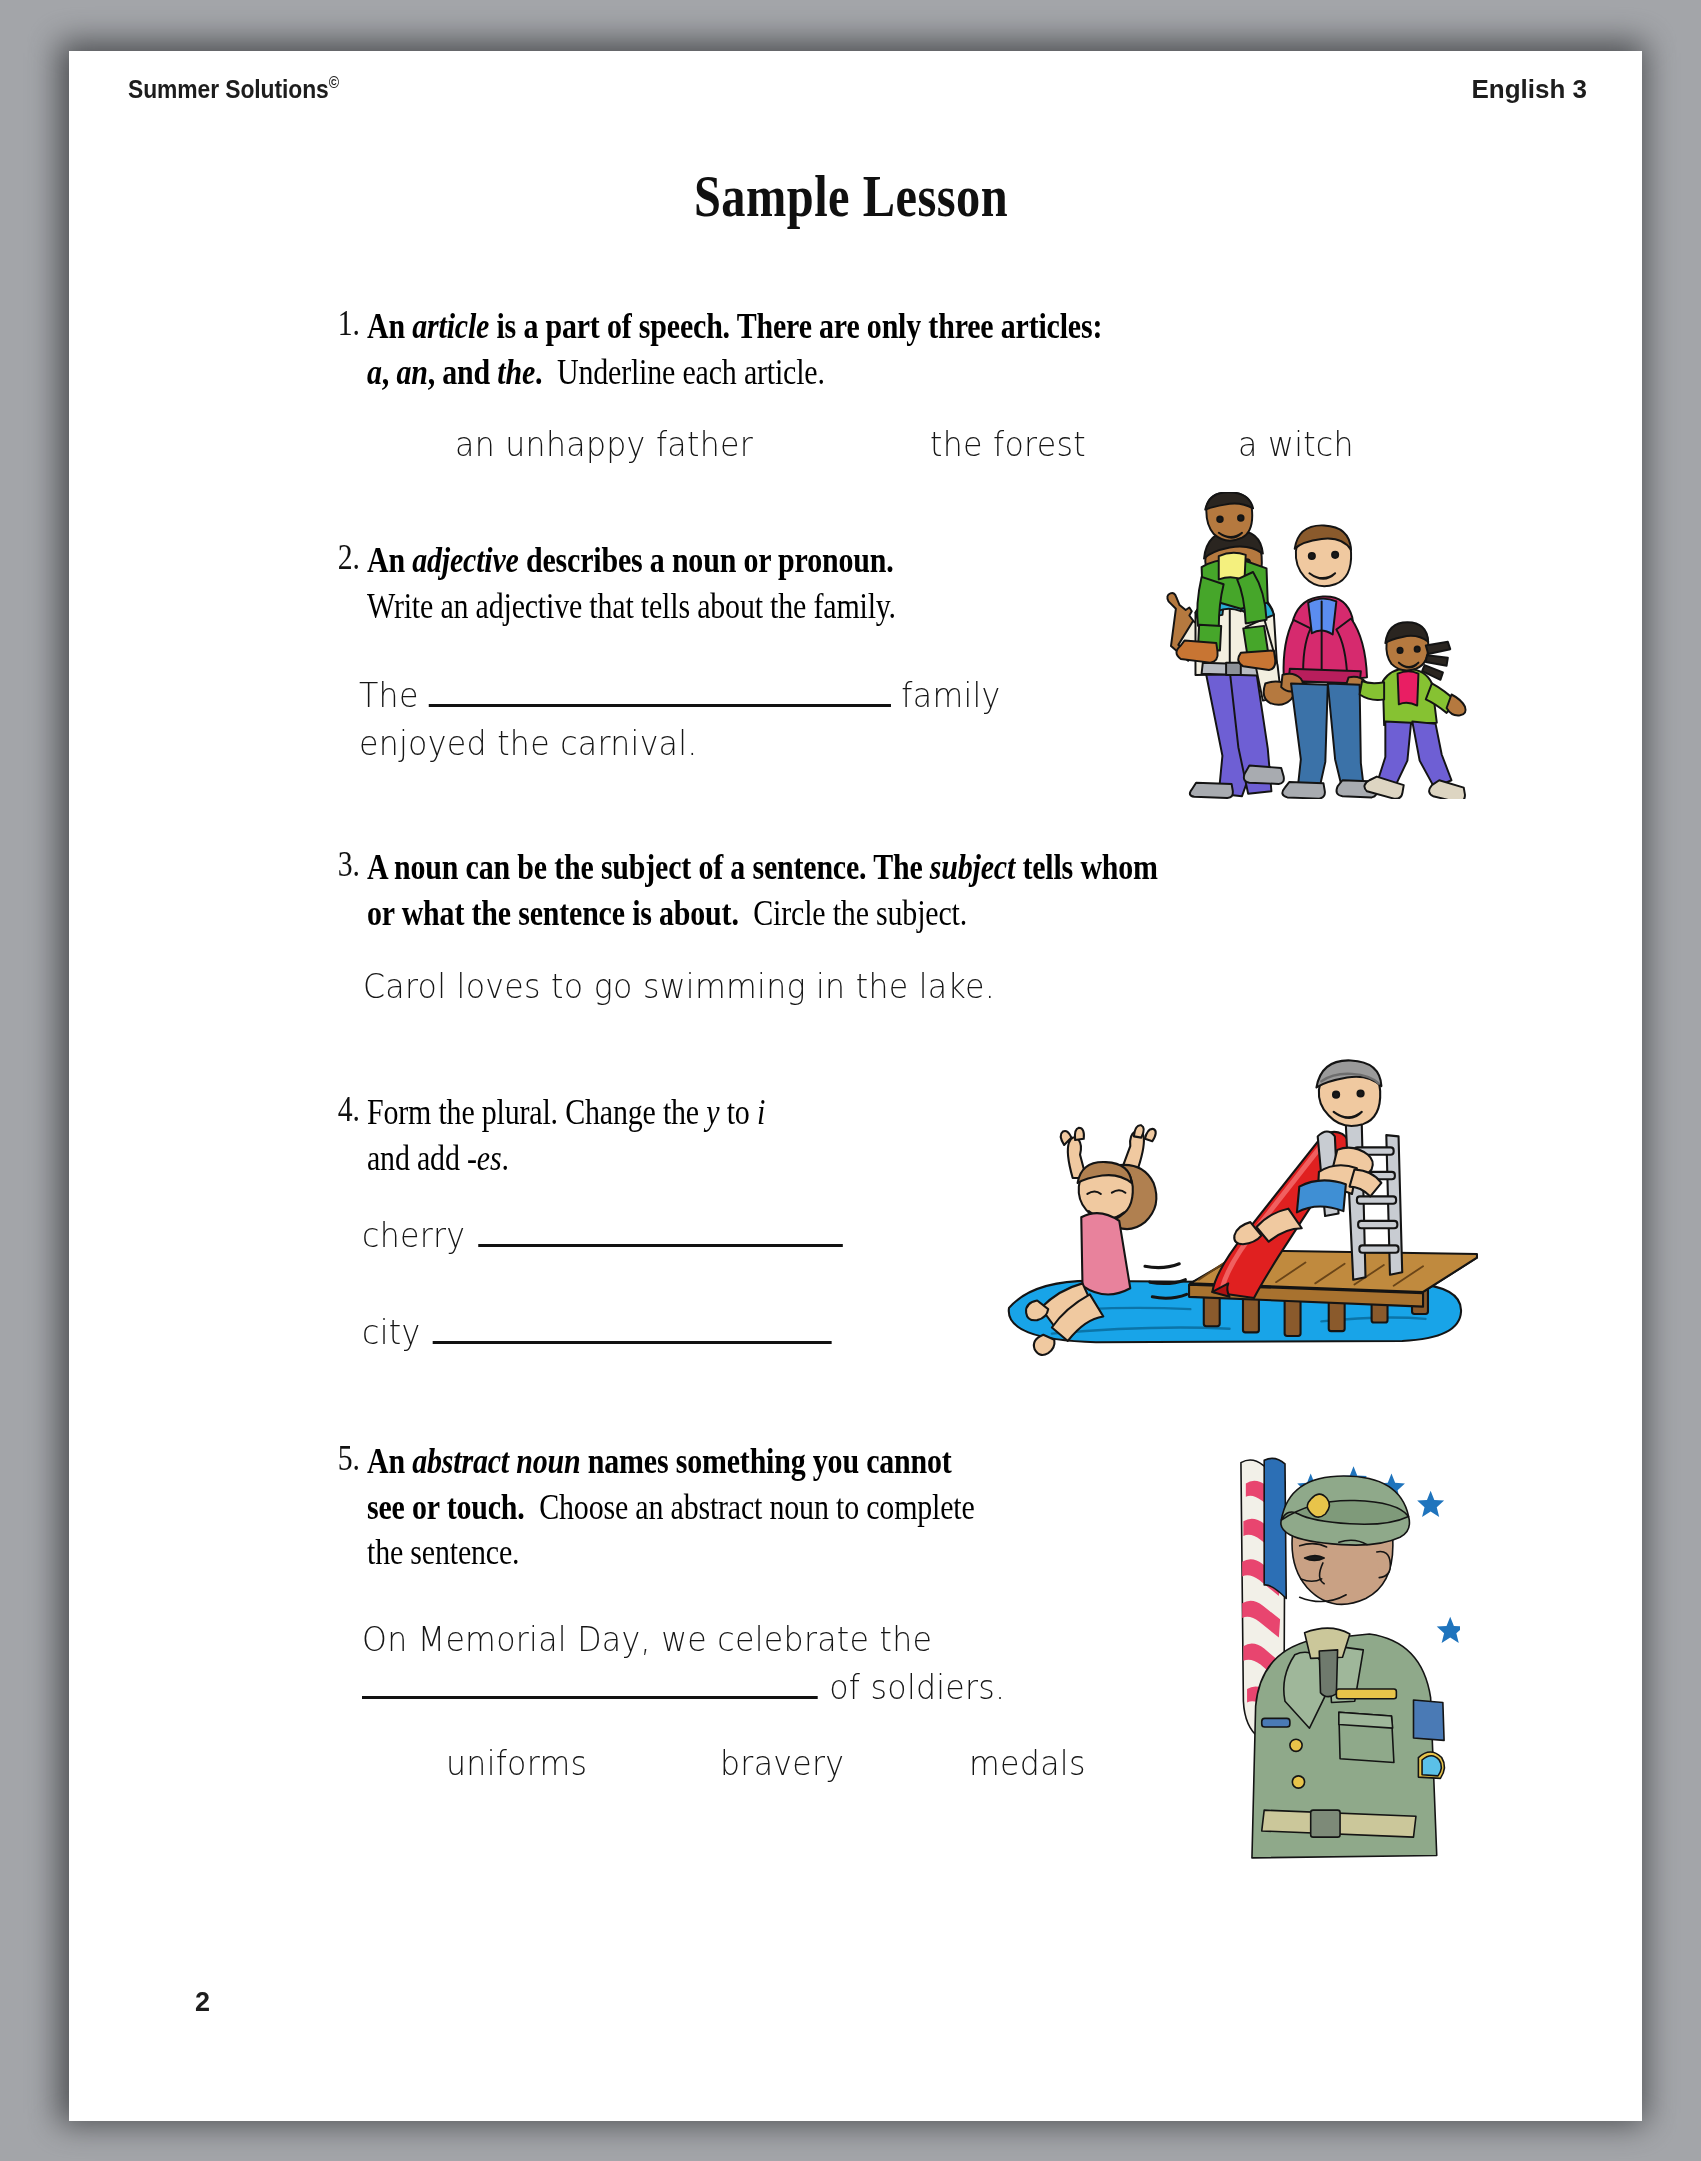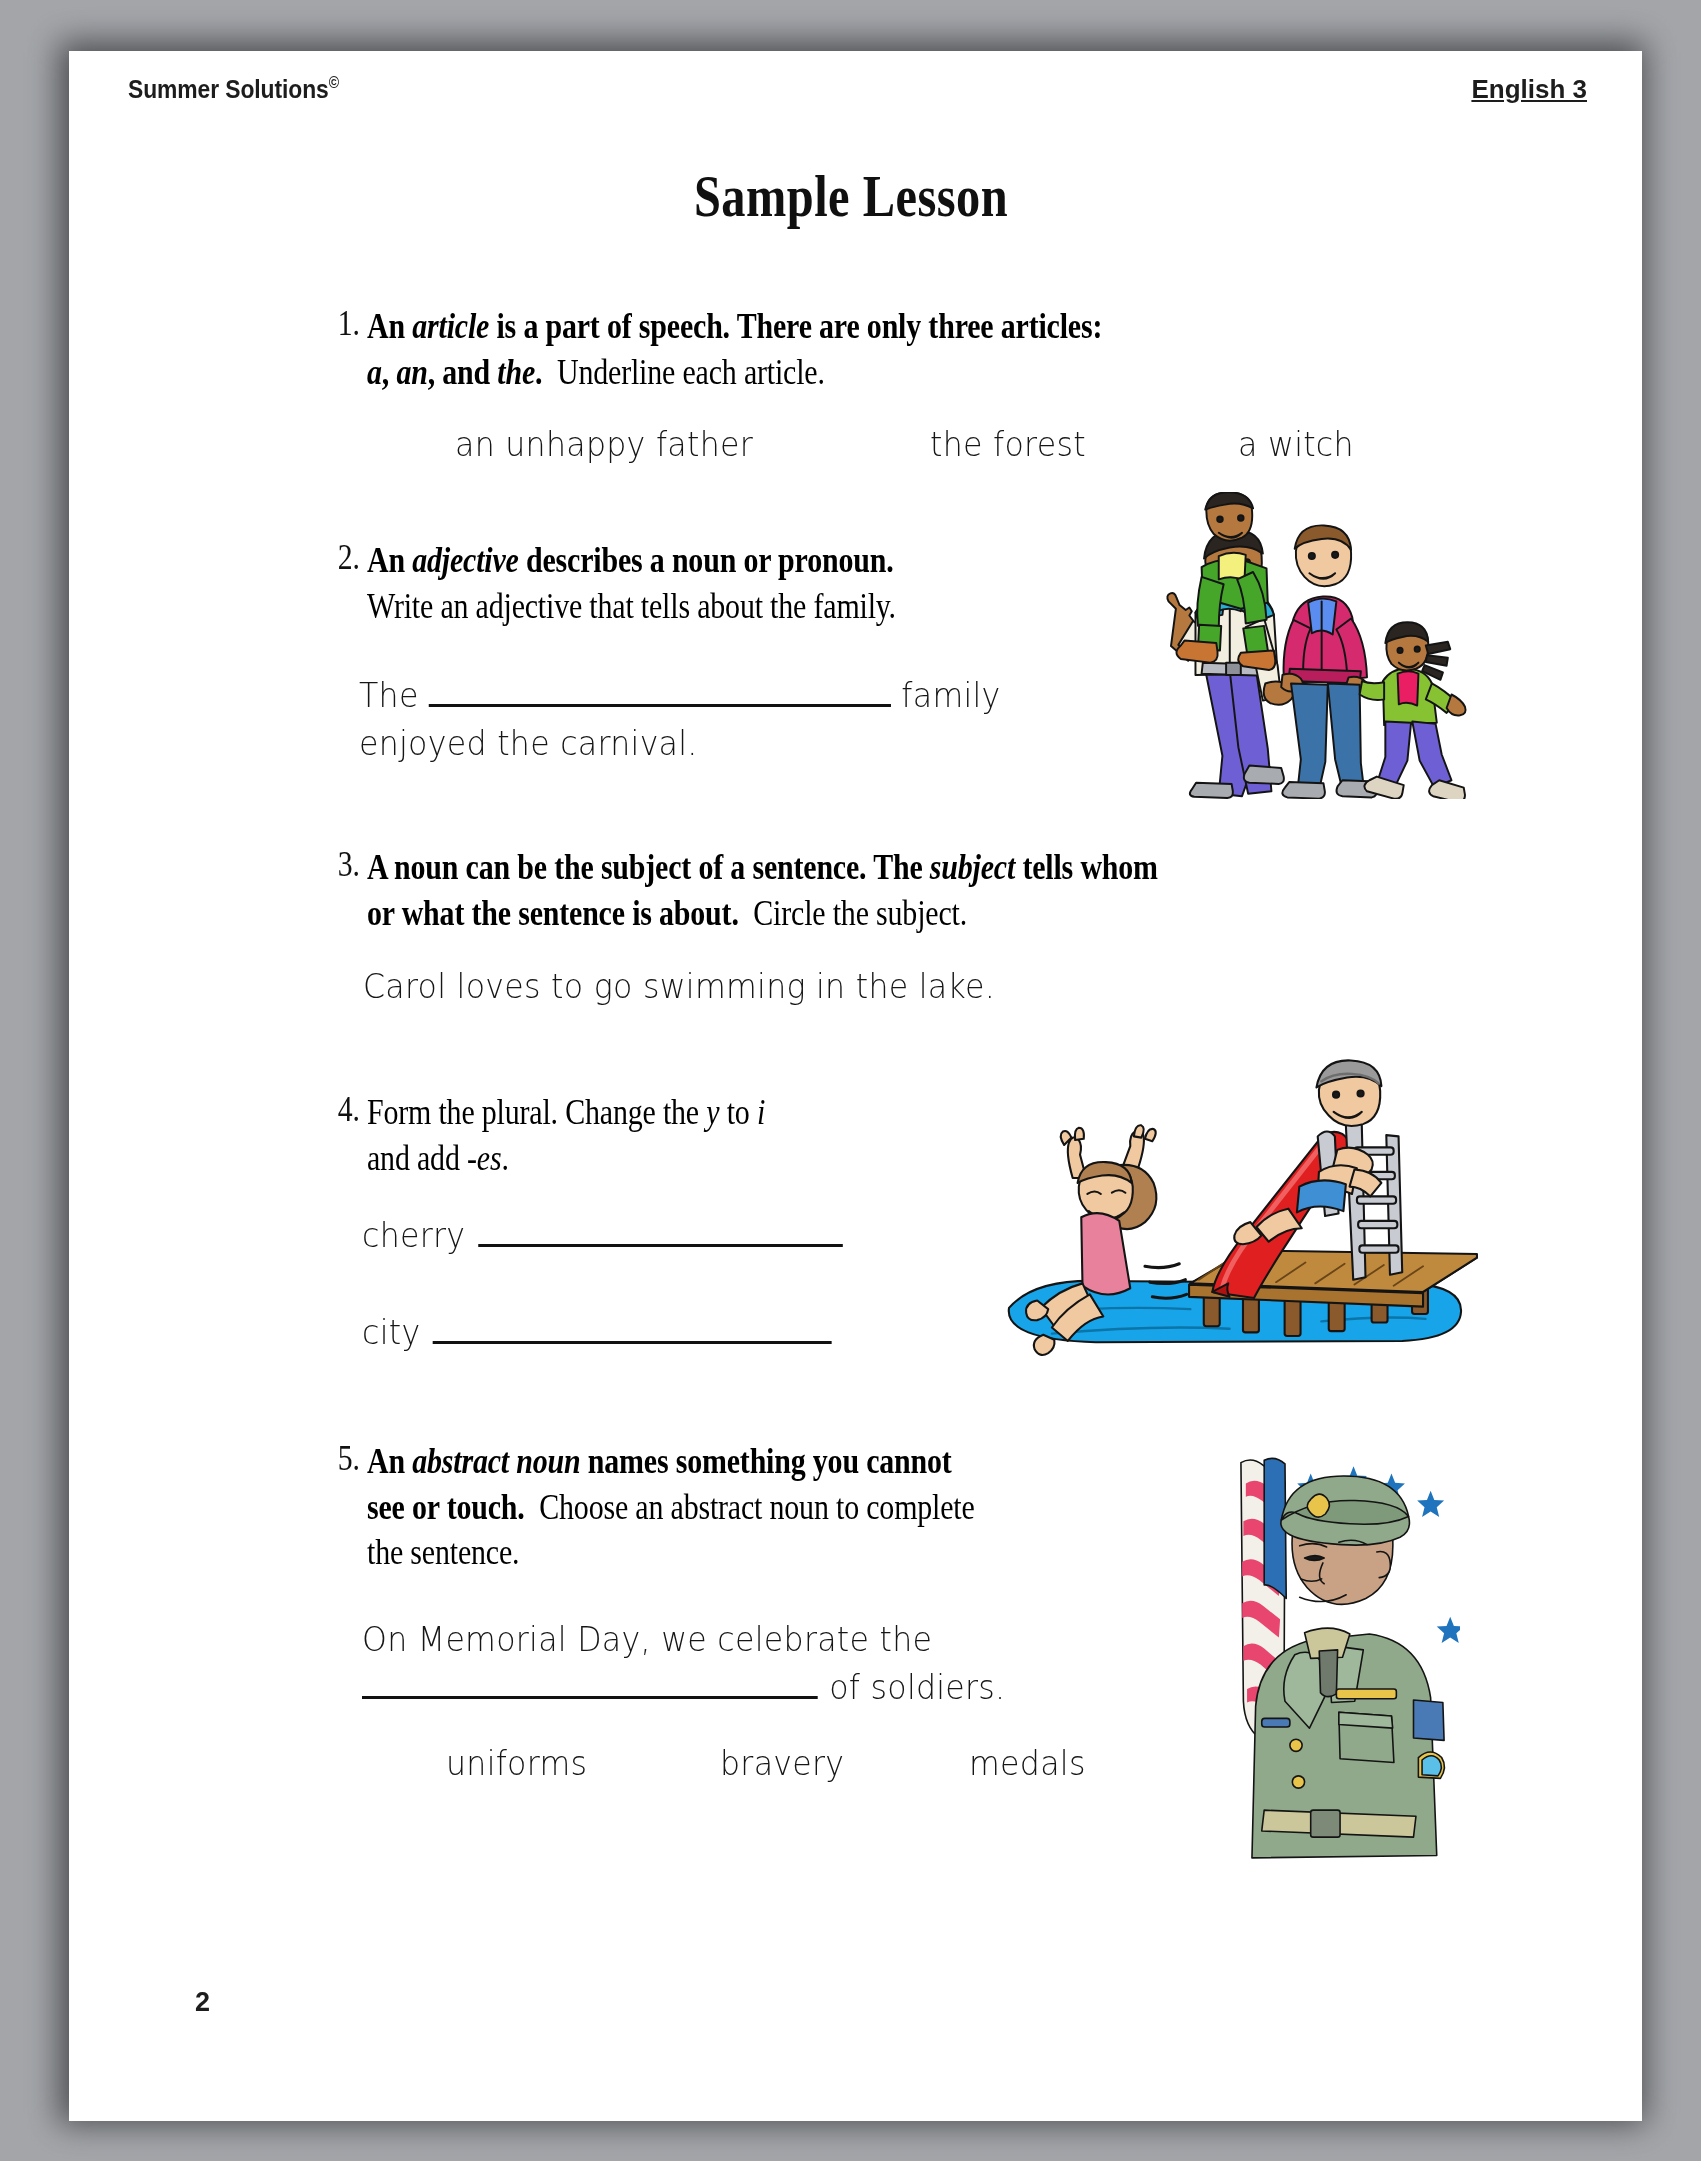--- a/index.html
+++ b/index.html
@@ -69,21 +69,20 @@
   }
   .head-right {
     position: absolute;
     right: 115px;
     top: 0;
     font-family: "Liberation Sans", sans-serif;
     font-weight: bold;
     font-size: 26px;
     color: #1d1d1d;
     white-space: nowrap;
-    text-decoration: underline;
   }
 
   
   #doc-title {
     position: absolute;
     left: 0; right: 0;
     top: 162px;
     text-align: center;
     font-family: "Liberation Serif", serif;
     font-weight: bold;

